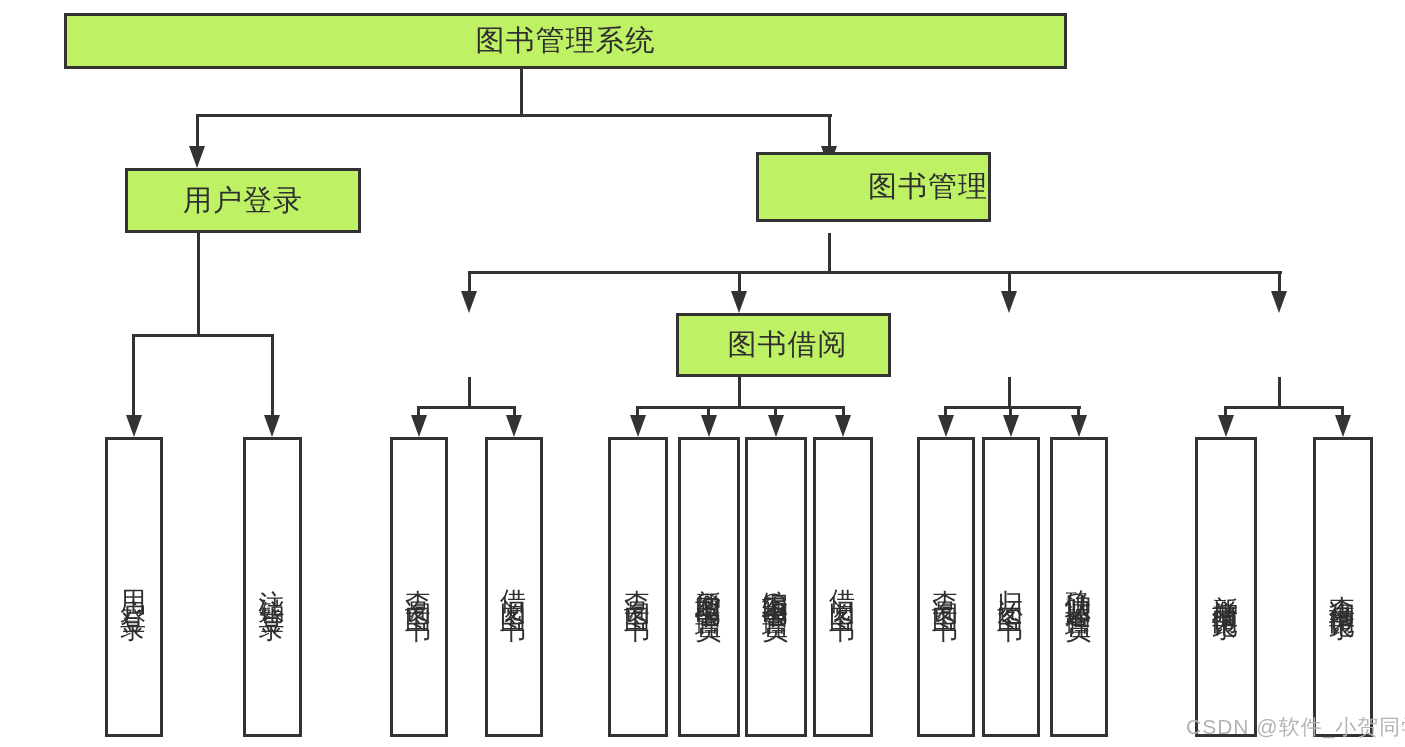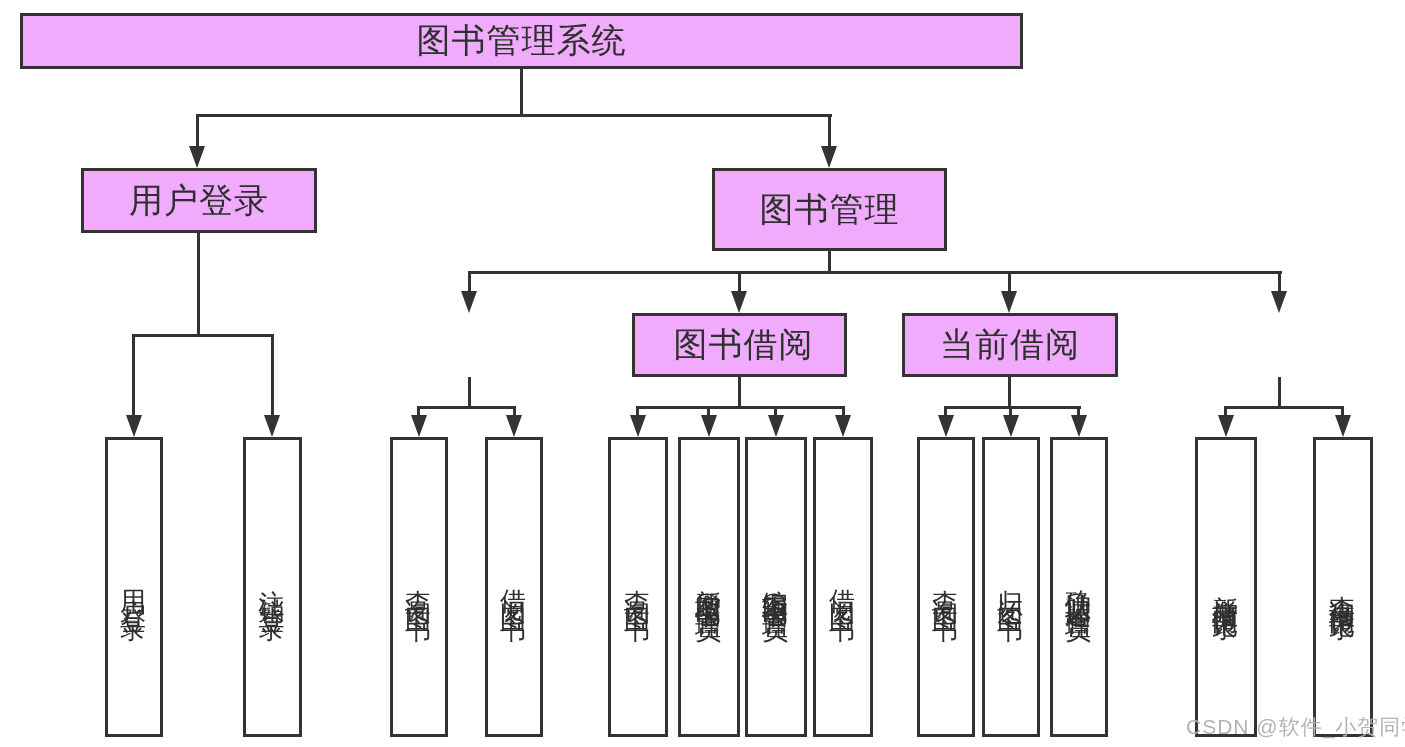--- a/index.html
+++ b/index.html
@@ -2,23 +2,23 @@
 <html><head>
 <meta charset="utf-8">
 <style>
   html,body{margin:0;padding:0;background:#ffffff;}
   #canvas{
     position:relative;width:1405px;height:747px;background:#ffffff;overflow:hidden;
     font-family:"Liberation Sans","DejaVu Sans",sans-serif;color:#2f2f2f;
   }
   
   .hbox{
-    position:absolute;box-sizing:border-box;border:3px solid #333333;background:#f0abfc;
+    position:absolute;box-sizing:border-box;border:3px solid #333333;background:#bef264;
     display:flex;align-items:center;justify-content:center;
-    font-size:34px;letter-spacing:1px;white-space:nowrap;
+    font-size:29px;letter-spacing:1px;white-space:nowrap;margin-left:44px;
   }
   .vbox{
     position:absolute;box-sizing:border-box;border:3px solid #333333;background:#ffffff;
     display:flex;align-items:center;justify-content:center;
     writing-mode:vertical-rl;text-orientation:mixed;
     font-size:26px;white-space:nowrap;
   }
   .s4{letter-spacing:9px;}  
   .s6{letter-spacing:4px;}  
   .s9{letter-spacing:4px;}  
@@ -101,29 +101,26 @@
   <div class="vline" style="left:1341px;top:406px;height:12px;"></div>
   <div class="ah" style="left:1335px;top:415px;"></div>
 
   <div class="hbox" style="left:20px;top:13px;width:1003px;height:56px;">
     <span>图书管理系统</span>
   </div>
 
   <div class="hbox" style="left:81px;top:168px;width:236px;height:65px;">
     <span>用户登录</span>
   </div>
-  <div class="hbox" style="left:712px;top:168px;width:235px;height:83px;">
+  <div class="hbox" style="left:712px;top:152px;width:235px;height:70px;justify-content:flex-end;">
     <span>图书管理</span>
   </div>
 
   <div class="hbox" style="left:632px;top:313px;width:215px;height:64px;padding-left:8px;">
     <span>图书借阅</span>
-  </div>
-  <div class="hbox" style="left:902px;top:313px;width:216px;height:64px;">
-    <span>当前借阅</span>
   </div>
 
   <div class="vbox s4" style="left:105px;top:437px;width:58px;height:300px;">
     <span>用户登录</span>
   </div>
   <div class="vbox s4" style="left:243px;top:437px;width:59px;height:300px;">
     <span>注销登录</span>
   </div>
 
   <div class="vbox s4" style="left:390px;top:437px;width:58px;height:300px;">

